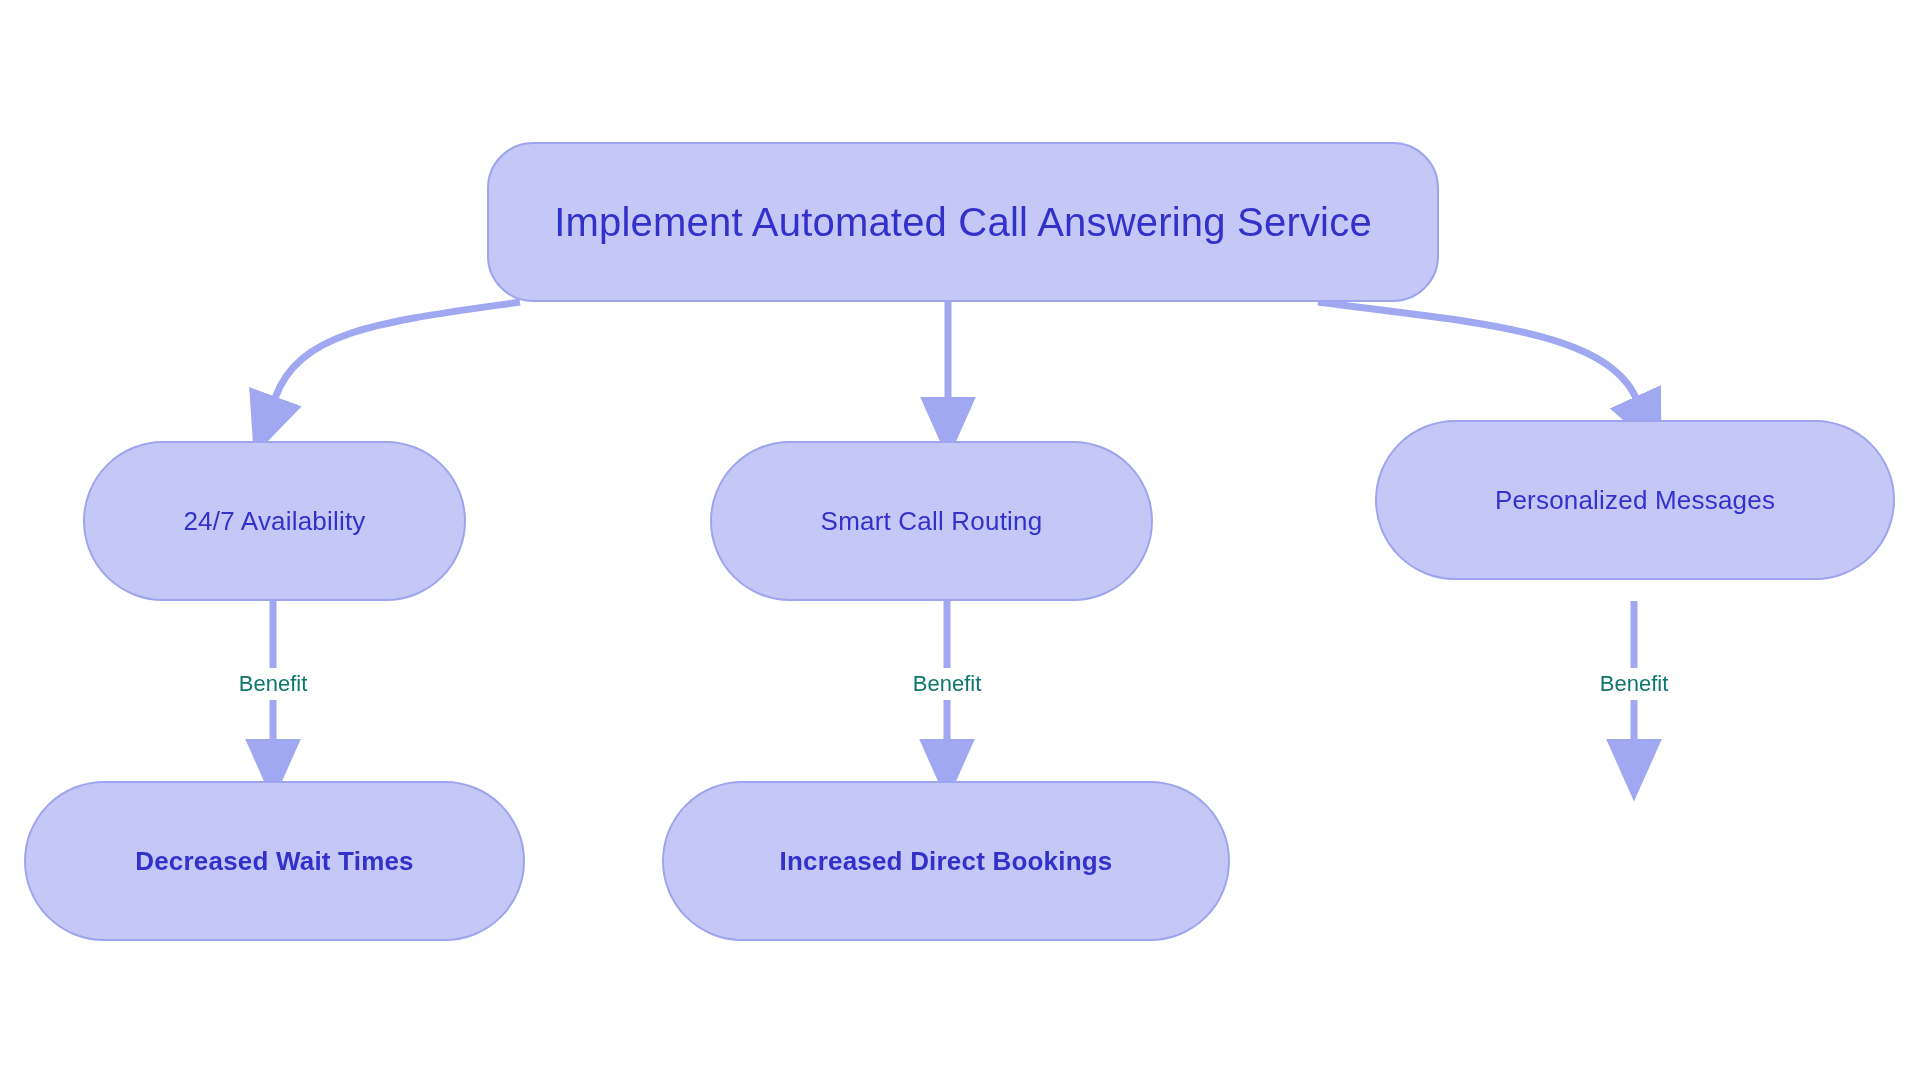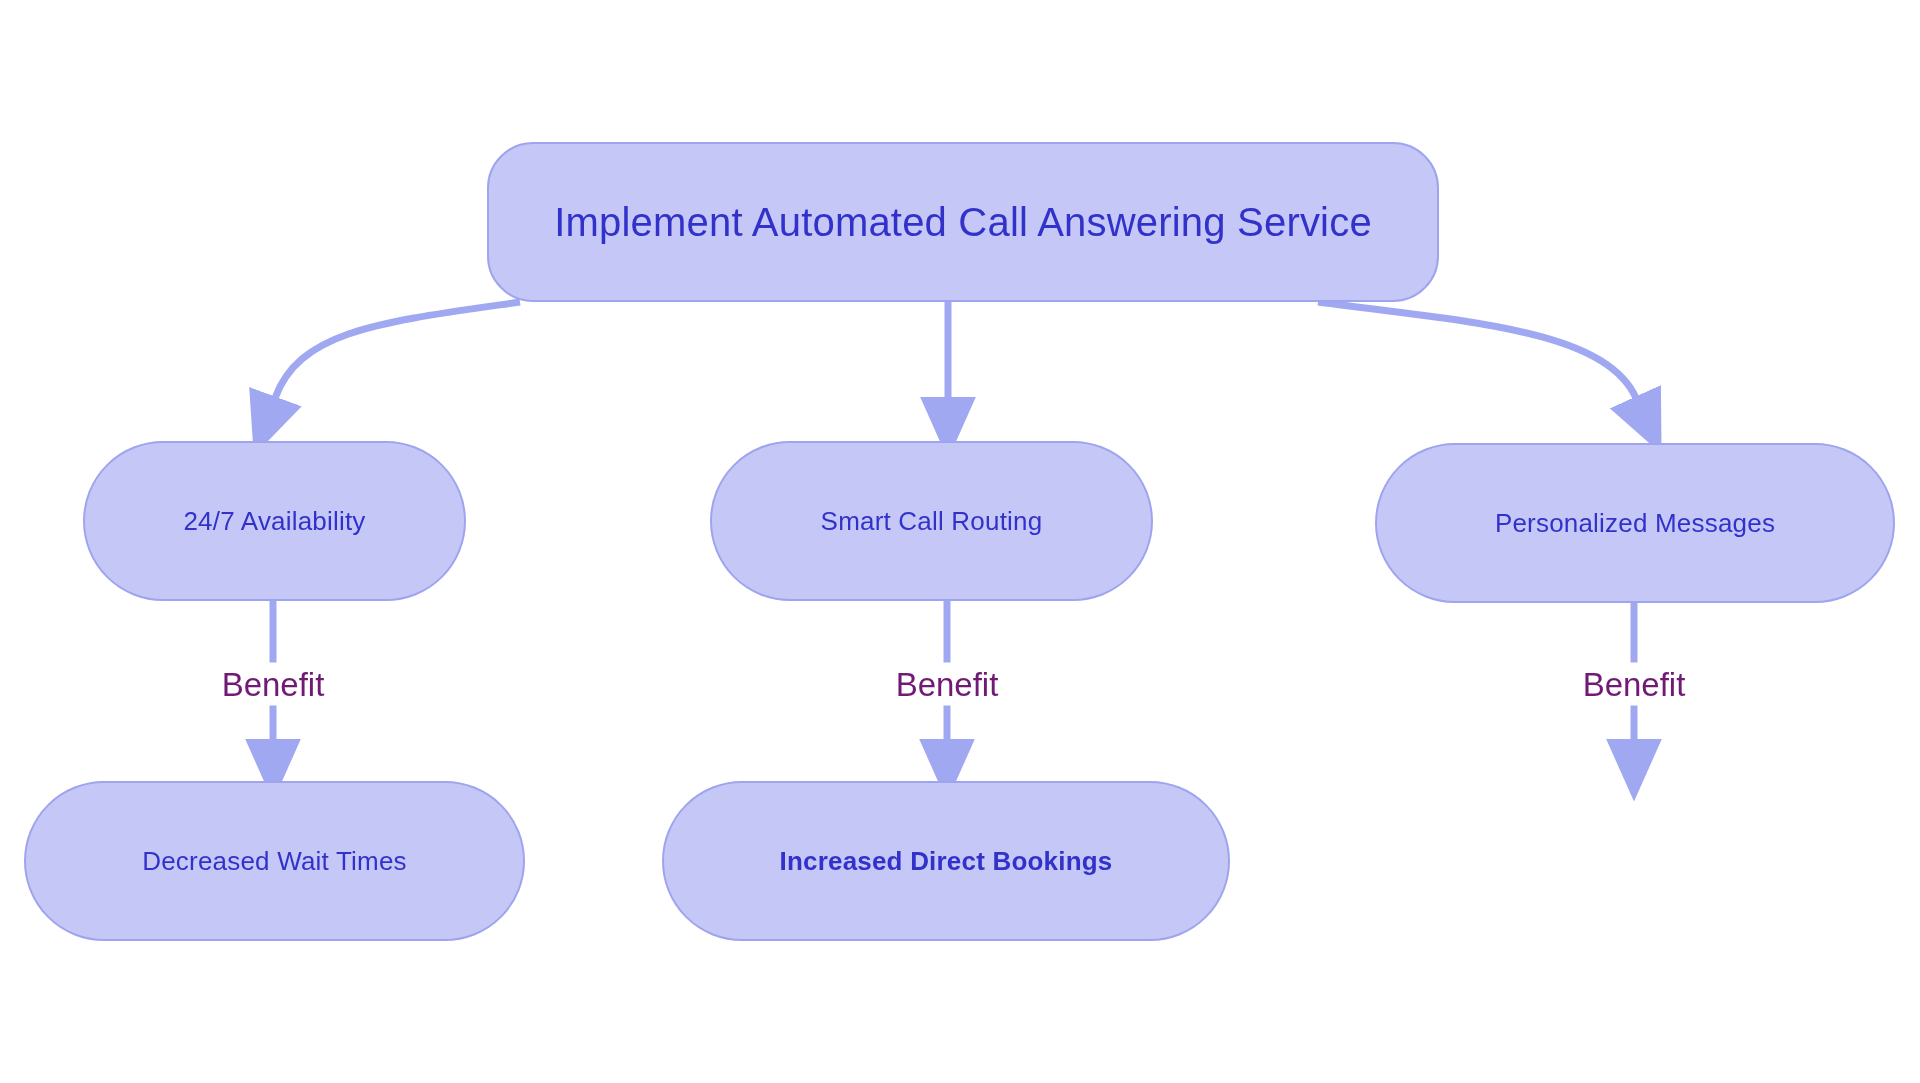--- a/index.html
+++ b/index.html
@@ -50,22 +50,22 @@
     font-size: 26px;
   }
   .node-label {
     line-height: 1;
     letter-spacing: 0.2px;
   }
   .edge-label {
     position: absolute;
     z-index: 3;
     background: #ffffff;
-    color: #701a75;
-    font-size: 33px;
+    color: #0f766e;
+    font-size: 22px;
     line-height: 1;
     padding: 5px 7px;
     white-space: nowrap;
     transform: translate(-50%, -50%);
   }
 </style>
 </head>
 <body>
 
 <div id="diagram-root">
@@ -95,31 +95,31 @@
   </div>
 
   <div class="node node-pill" style="left:83px; top:441px; width:383px; height:160px;">
     <span class="node-label">24/7 Availability</span>
   </div>
 
   <div class="node node-pill" style="left:710px; top:441px; width:443px; height:160px;">
     <span class="node-label">Smart Call Routing</span>
   </div>
 
-  <div class="node node-pill" style="left:1375px; top:443px; width:520px; height:160px;">
+  <div class="node node-pill" style="left:1375px; top:420px; width:520px; height:160px;">
     <span class="node-label">Personalized Messages</span>
   </div>
 
   <div class="edge-label" style="left:273px; top:684px;">Benefit</div>
 
   <div class="edge-label" style="left:947px; top:684px;">Benefit</div>
 
   <div class="edge-label" style="left:1634px; top:684px;">Benefit</div>
 
-  <div class="node node-pill" style="left:24px; top:781px; width:501px; height:160px;">
+  <div class="node node-pill" style="left:24px; top:781px; width:501px; height:160px;font-weight:bold;">
     <span class="node-label">Decreased Wait Times</span>
   </div>
 
   <div class="node node-pill" style="left:662px; top:781px; width:568px; height:160px;font-weight:bold;">
     <span class="node-label">Increased Direct Bookings</span>
   </div>
 
 
 </div>
 

